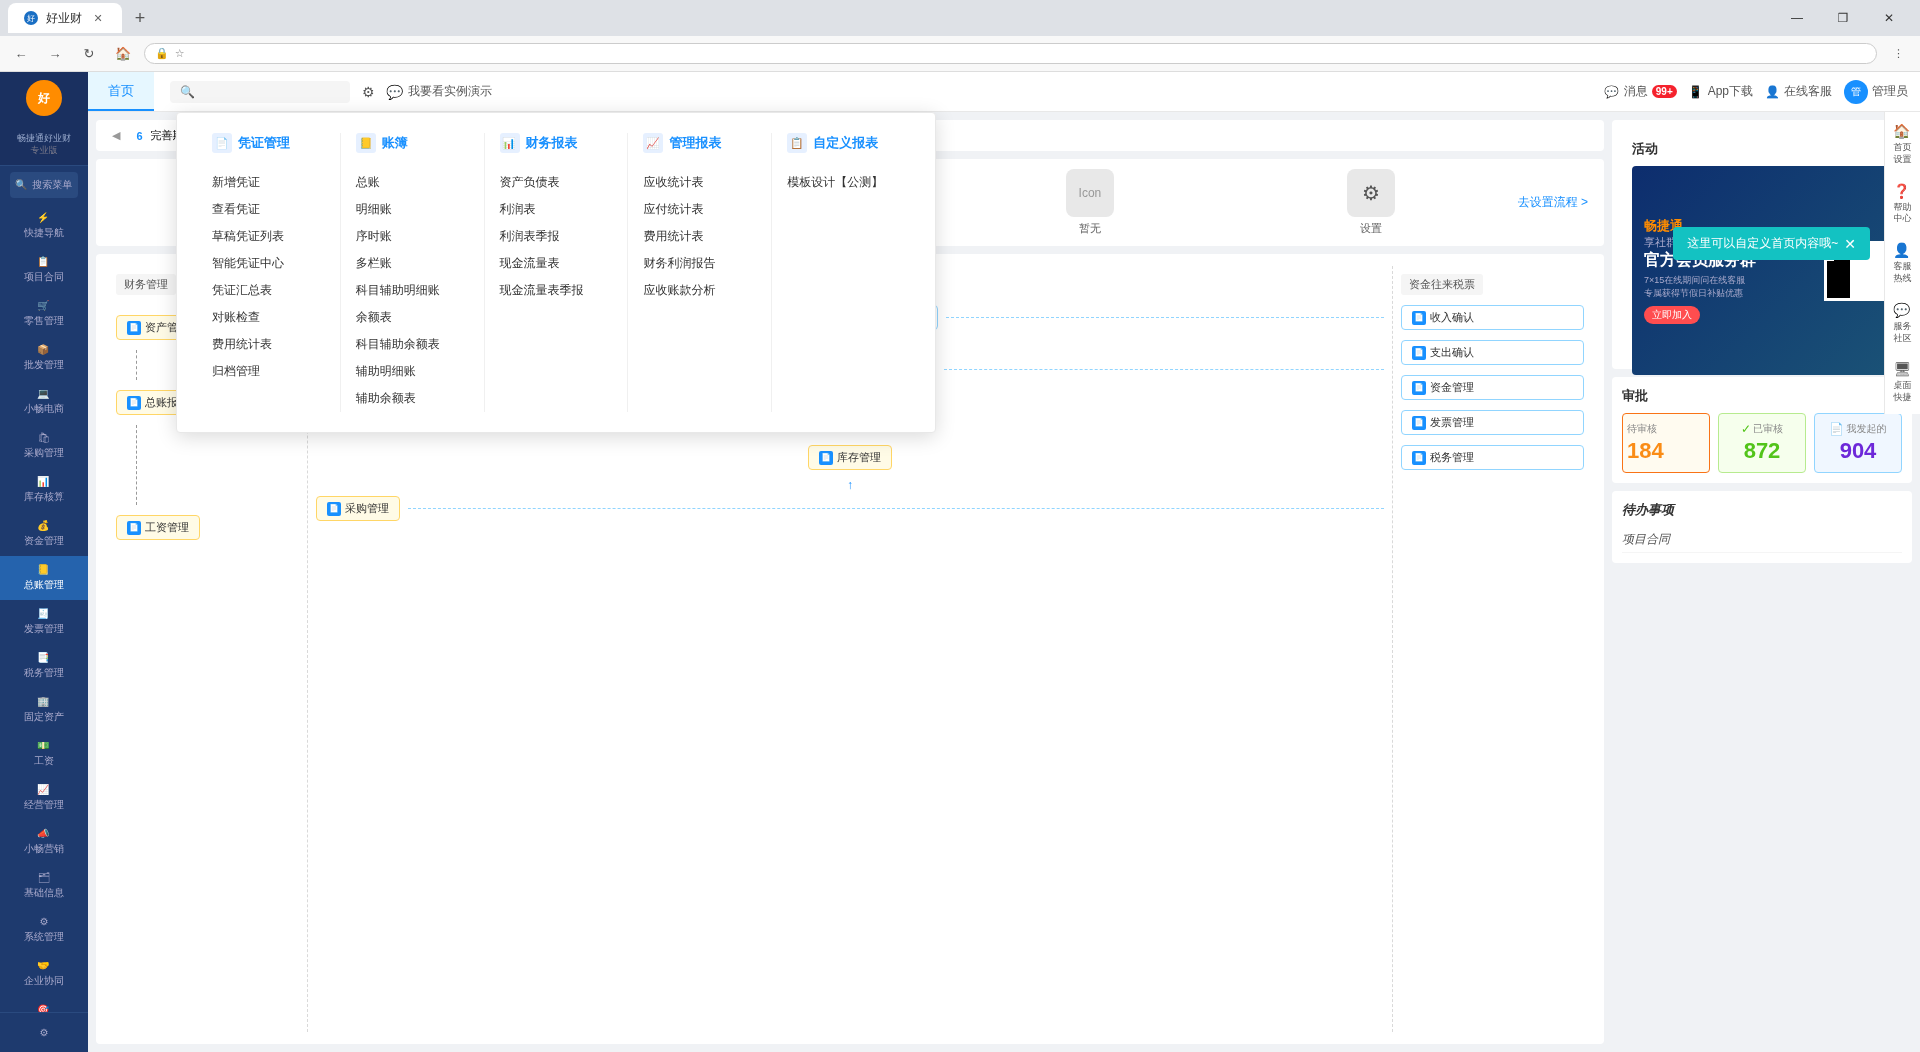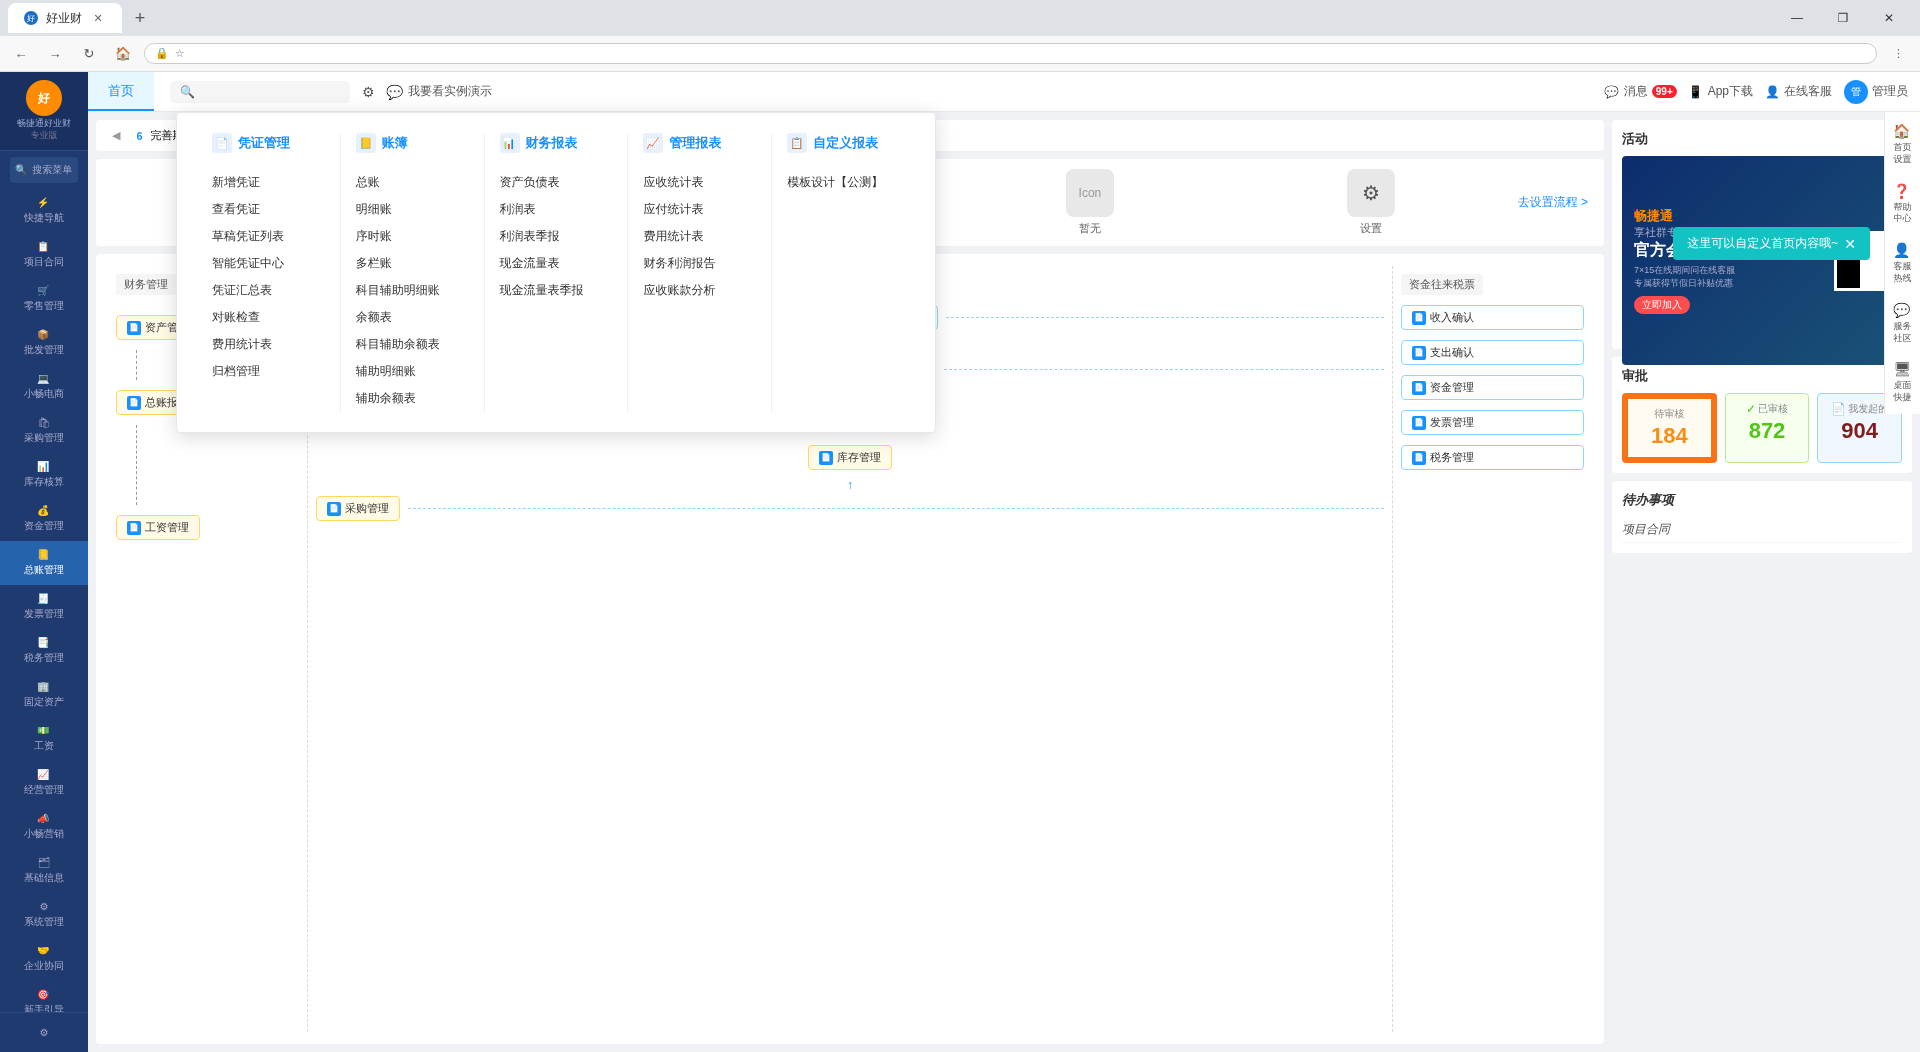--- a/index.html
+++ b/index.html
@@ -17,21 +17,21 @@
     .win-controls { display: flex; align-items: center; margin-left: auto; }
     .win-btn { width: 46px; height: 32px; display: flex; align-items: center; justify-content: center; cursor: pointer; font-size: 12px; color: #333; }
 
     
     .app-container { display: flex; height: calc(1052px - 72px); }
 
     
     .sidebar { width: 88px; background: #1e3a6e; display: flex; flex-direction: column; align-items: center; padding-top: 0; color: white; flex-shrink: 0; }
     .sidebar-logo { width: 100%; padding: 8px 0; display: flex; flex-direction: column; align-items: center; background: #1a3060; border-bottom: 1px solid #2a4a7f; }
     .logo-icon { width: 36px; height: 36px; background: #ff8c00; border-radius: 50%; display: flex; align-items: center; justify-content: center; color: white; font-size: 12px; font-weight: bold; }
-    .logo-text { font-size: 10px; color: #aac; margin-top: 2px; font-family: Liberation Serif, serif; }
+    .logo-text { font-size: 10px; color: #aac; margin-top: 17px; font-family: Liberation Serif, serif; }
     .sidebar-version { font-size: 9px; color: #778; }
 
     .sidebar-search { width: 100%; padding: 6px; display: flex; justify-content: center; }
     .sidebar-search-btn { width: 68px; height: 26px; background: #2a4a7f; border-radius: 4px; display: flex; align-items: center; justify-content: center; gap: 4px; font-size: 10px; color: #aac; cursor: pointer; }
 
     .sidebar-nav { width: 100%; flex: 1; overflow-y: auto; }
     .sidebar-item { width: 100%; padding: 8px 4px; display: flex; flex-direction: column; align-items: center; cursor: pointer; color: #aac; font-size: 10px; gap: 3px; }
     .sidebar-item.active { background: #2563ad; color: white; }
 
     .sidebar-footer { width: 100%; padding: 8px 4px; display: flex; flex-direction: column; align-items: center; gap: 4px; border-top: 1px solid #2a4a7f; }
@@ -69,21 +69,21 @@
     .left-panel { flex: 1; display: flex; flex-direction: column; gap: 8px; }
 
     .flow-node { border: 1px solid #91d5ff; border-radius: 4px; background: white; padding: 4px 10px; display: inline-flex; align-items: center; gap: 4px; font-size: 11px; color: #333; cursor: pointer; white-space: nowrap; }
     .flow-node-icon { width: 14px; height: 14px; background: #1890ff; border-radius: 2px; display: flex; align-items: center; justify-content: center; color: white; font-size: 8px; }
     .flow-node.highlighted { background: #fffbe6; border-color: #ffd666; }
 
     
     .right-panel { width: 300px; flex-shrink: 0; display: flex; flex-direction: column; gap: 8px; margin-left: 8px; }
 
     
-    .activity-card { background: white; border-radius: 4px; padding: 10px; }
+    .activity-card { background: white; border-radius: 4px; padding: 20px; }
     .card-title { font-size: 13px; font-weight: bold; color: #333; margin-bottom: 8px; }
     .news-list { margin-top: 8px; }
     .news-item { display: flex; align-items: flex-start; gap: 6px; padding: 4px 0; border-bottom: 1px solid #f0f0f0; }
     .news-text { flex: 1; font-size: 11px; color: #555; }
     .news-date { font-size: 11px; color: #999; white-space: nowrap; }
 
     
     .approval-card { background: white; border-radius: 4px; padding: 10px; }
     .approval-stats { display: flex; gap: 8px; }
 
@@ -578,37 +578,37 @@
               <div style="width:6px;height:6px;background:#1890ff;border-radius:50%;margin-top:4px;flex-shrink:0;"></div>
               <span class="news-text">新功能|好业财4月03日功能更新抢先知</span>
               <span class="news-date">04月03日</span>
             </div>
           </div>
         </div>
 
         <div class="approval-card">
           <div class="card-title">审批</div>
           <div class="approval-stats">
-            <div style="flex:1;display:flex;flex-direction:column;align-items:center;gap:2px;padding:8px 4px;background:#fffbf0;border-radius:4px;border:6px solid #f97316;">
+            <div style="flex:1;display:flex;flex-direction:column;gap:2px;padding:8px 4px;background:#fffbf0;border-radius:4px;border:1px solid #f97316;">
               <span style="font-size:10px;color:#888;">待审核</span>
               <span style="font-size:22px;font-weight:bold;color:#fa8c16;">184</span>
             </div>
             <div style="flex:1;display:flex;flex-direction:column;align-items:center;gap:2px;padding:8px 4px;background:#f6ffed;border-radius:4px;border:1px solid #b7eb8f;">
               <span style="font-size:10px;color:#888;display:flex;align-items:center;gap:2px;">
                 <span style="color:#52c41a;font-size:12px;">✓</span>
                 <span>已审核</span>
               </span>
               <span style="font-size:22px;font-weight:bold;color:#52c41a;">872</span>
             </div>
             <div style="flex:1;display:flex;flex-direction:column;align-items:center;gap:2px;padding:8px 4px;background:#f0f7ff;border-radius:4px;border:1px solid #91d5ff;">
               <span style="font-size:10px;color:#888;display:flex;align-items:center;gap:2px;">
                 <span style="color:#1890ff;font-size:12px;">📄</span>
                 <span>我发起的</span>
               </span>
-              <span style="font-size:22px;font-weight:bold;color:#7f1d1d;">904</span>
+              <span style="font-size:22px;font-weight:bold;color:#6d28d9;">904</span>
             </div>
           </div>
         </div>
 
         <div class="todo-card">
           <div class="card-title">待办事项</div>
           <div class="todo-row">
             <span>项目合同</span>
             <span style="color:#1890ff;cursor:pointer;"></span>
           </div>

